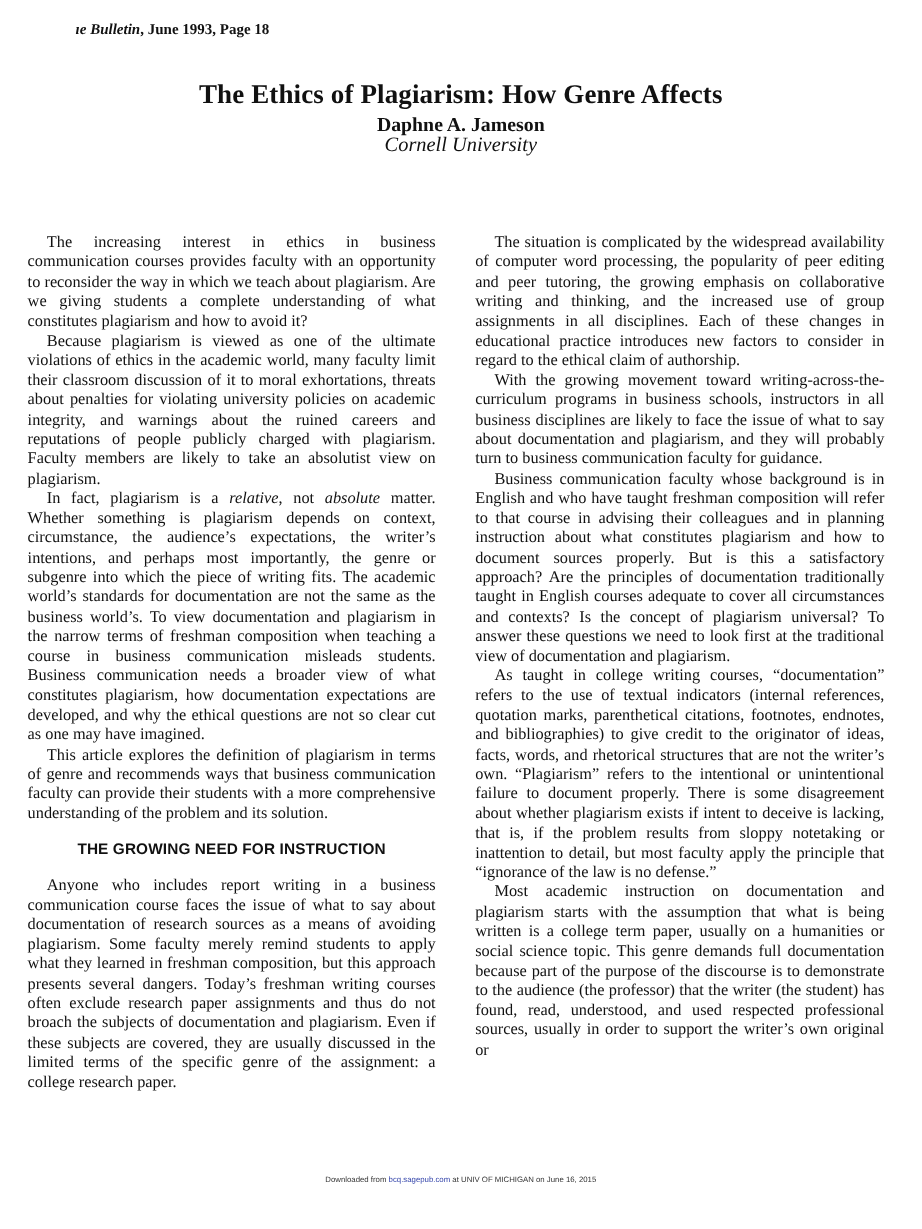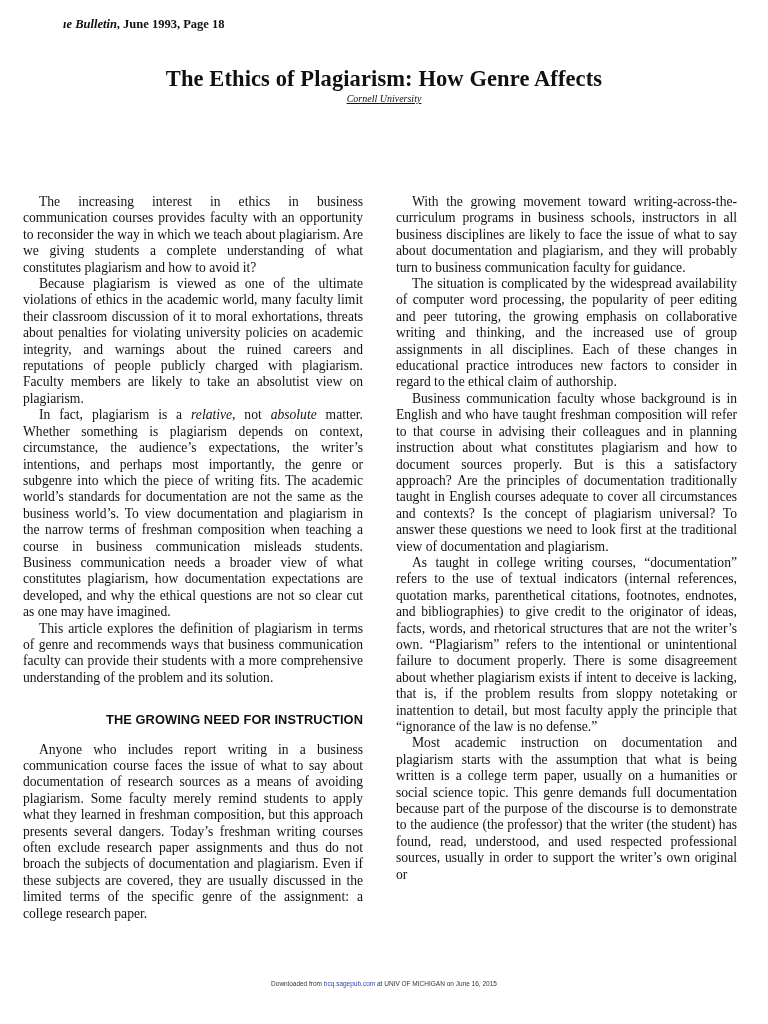--- a/index.html
+++ b/index.html
@@ -12,68 +12,69 @@
     position: absolute; left: 20px; top: 17px;
     font-size: 12.5px; font-weight: bold; margin-left: 43px;
   }
   .running-head .journal { font-style: italic; }
   .title-block { position: absolute; left: 0; top: 66px; width: 768px; text-align: center; }
   .title {
     font-size: 22.5px; font-weight: bold; line-height: 26px; margin: 0;
     letter-spacing: 0.1px;
   }
   .author { font-size: 16.5px; font-weight: bold; margin-top: 2px; line-height: 20px; }
-  .affiliation { font-size: 10px; font-style: italic; line-height: 14px; text-decoration: underline; }
+  .affiliation { font-size: 17px; font-style: italic; line-height: 14px; }
   .col {
     position: absolute; top: 194px;
     font-size: 13.6px; line-height: 16.4px; text-align: justify;
   }
   .col.left { left: 23px; width: 340px; }
   .col.right { left: 396px; width: 341px; }
   .col p { margin: 0; text-indent: 16px; hyphens: manual; }
   .col h2 {
     font-family: "Liberation Sans", "DejaVu Sans", sans-serif;
     font-size: 12.8px; font-weight: bold; text-align: center;
     margin: 0; letter-spacing: 0.1px;
   }
-  .left h2 { margin-top: 26px; margin-bottom: 13px; text-align: right; }
+  .left h2 { margin-top: 14px; margin-bottom: 13px; }
   .right h2 { margin-top: 24px; margin-bottom: 13px; text-align: left; padding-left: 13px; }
   .footer {
     position: absolute; left: 0; top: 980px; width: 768px; text-align: center;
     font-family: "Liberation Sans", "DejaVu Sans", sans-serif;
     font-size: 6.5px; color: #333333;
   }
   .footer .link { color: #3344aa; }
 </style>
 </head>
 <body>
 
 <div class="running-head">
   <span class="journal">ıe Bulletin</span><span>, June 1993, Page 18</span>
 </div>
 
 <div class="title-block">
   <h1 class="title">
     <span>The Ethics of Plagiarism: How Genre Affects</span><br>
   </h1>
+  <div class="author">Daphne A. Jameson</div>
   <div class="affiliation">Cornell University</div>
 </div>
 
 <div class="col left">
   <p>The increasing interest in ethics in business communication courses provides faculty with an oppor­tunity to reconsider the way in which we teach about plagiarism. Are we giving students a complete under­standing of what constitutes plagiarism and how to avoid it?</p>
   <p>Because plagiarism is viewed as one of the ultimate violations of ethics in the academic world, many faculty limit their classroom discussion of it to moral exhorta­tions, threats about penalties for violating university policies on academic integrity, and warnings about the ruined careers and reputations of people publicly charged with plagiarism. Faculty members are likely to take an absolutist view on plagiarism.</p>
   <p><span>In fact, plagiarism is a </span><em>relative</em><span>, not </span><em>absolute</em><span> matter. Whether something is plagiarism depends on context, circumstance, the audience’s expectations, the writer’s intentions, and perhaps most importantly, the genre or subgenre into which the piece of writing fits. The academic world’s standards for documentation are not the same as the business world’s. To view documenta­tion and plagiarism in the narrow terms of freshman composition when teaching a course in business com­munication misleads students. Business communication needs a broader view of what constitutes plagiarism, how documentation expectations are developed, and why the ethical questions are not so clear cut as one may have imagined.</span></p>
   <p>This article explores the definition of plagiarism in terms of genre and recommends ways that business communication faculty can provide their students with a more comprehensive understanding of the problem and its solution.</p>
   <h2>THE GROWING NEED FOR INSTRUCTION</h2>
   <p>Anyone who includes report writing in a business communication course faces the issue of what to say about documentation of research sources as a means of avoiding plagiarism. Some faculty merely remind students to apply what they learned in freshman com­position, but this approach presents several dangers. Today’s freshman writing courses often exclude research paper assignments and thus do not broach the subjects of documentation and plagiarism. Even if these subjects are covered, they are usually discussed in the limited terms of the specific genre of the assignment: a college research paper.</p>
 </div>
 
 <div class="col right">
+  <p>The situation is complicated by the widespread availability of computer word processing, the popularity of peer editing and peer tutoring, the growing emphasis on collaborative writing and thinking, and the increased use of group assignments in all disciplines. Each of these changes in educational practice introduces new factors to consider in regard to the ethical claim of authorship.</p>
   <p>With the growing movement toward writing-across-the-curriculum programs in business schools, instructors in all business disciplines are likely to face the issue of what to say about documentation and plagiarism, and they will probably turn to business com­munication faculty for guidance.</p>
-  <p>The situation is complicated by the widespread availability of computer word processing, the popularity of peer editing and peer tutoring, the growing emphasis on collaborative writing and thinking, and the increased use of group assignments in all disciplines. Each of these changes in educational practice introduces new factors to consider in regard to the ethical claim of authorship.</p>
   <p>Business communication faculty whose background is in English and who have taught freshman composi­tion will refer to that course in advising their colleagues and in planning instruction about what constitutes plagiarism and how to document sources properly. But is this a satisfactory approach? Are the principles of documentation traditionally taught in English courses adequate to cover all circumstances and contexts? Is the concept of plagiarism universal? To answer these ques­tions we need to look first at the traditional view of documentation and plagiarism.</p>
   <p>As taught in college writing courses, “documentation” refers to the use of textual indicators (internal references, quotation marks, parenthetical citations, footnotes, endnotes, and bibliographies) to give credit to the originator of ideas, facts, words, and rhetorical struc­tures that are not the writer’s own. “Plagiarism” refers to the intentional or unintentional failure to document properly. There is some disagreement about whether plagiarism exists if intent to deceive is lacking, that is, if the problem results from sloppy notetaking or inatten­tion to detail, but most faculty apply the principle that “ignorance of the law is no defense.”</p>
   <p>Most academic instruction on documentation and plagiarism starts with the assumption that what is being written is a college term paper, usually on a humanities or social science topic. This genre demands full documentation because part of the purpose of the discourse is to demonstrate to the audience (the pro­fessor) that the writer (the student) has found, read, understood, and used respected professional sources, usually in order to support the writer’s own original or</p>
 </div>
 
 <div class="footer">
   <span>Downloaded from </span><span class="link">bcq.sagepub.com</span><span> at UNIV OF MICHIGAN on June 16, 2015</span>
 </div>
 
 </body></html>

